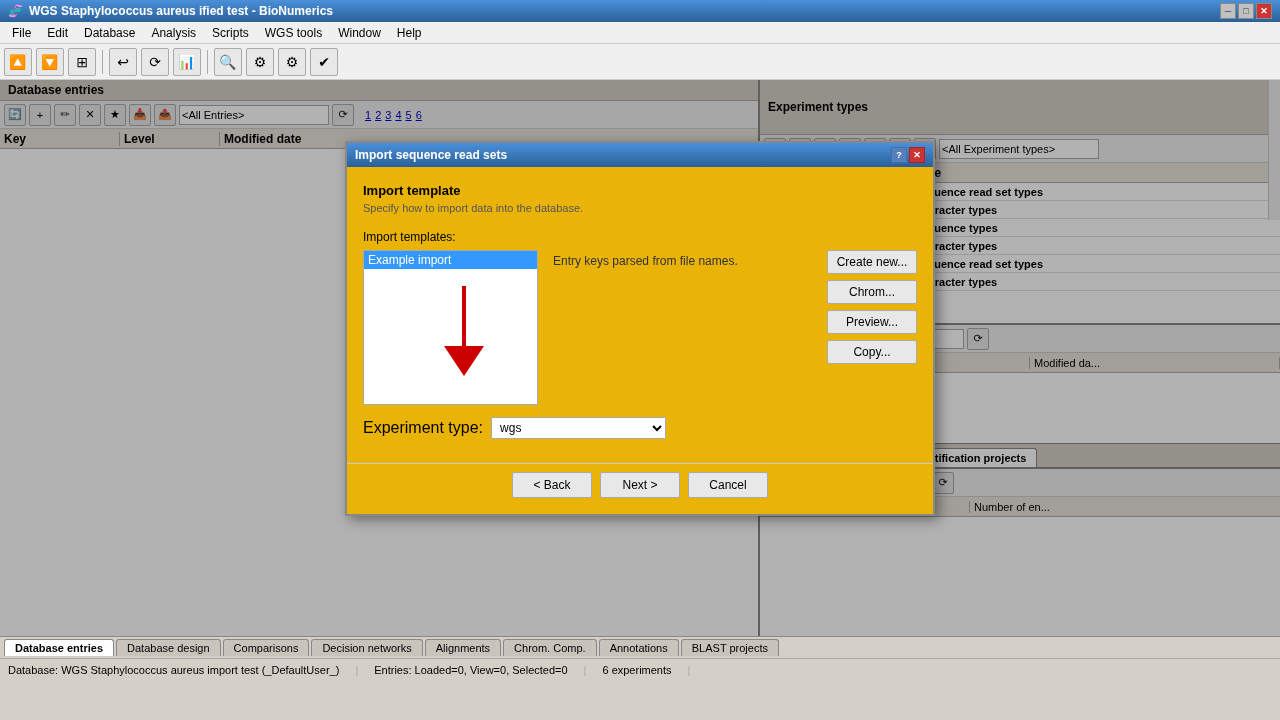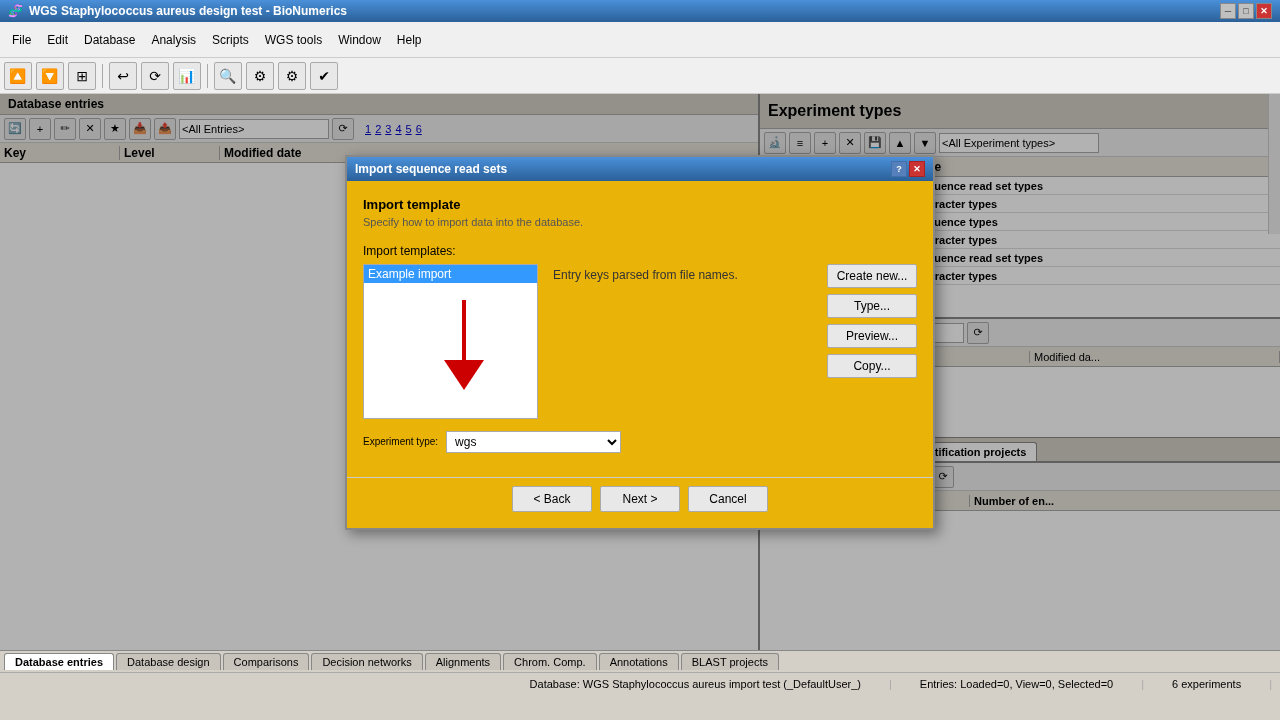--- a/index.html
+++ b/index.html
@@ -23,21 +23,21 @@
       background: #c0c0c0;
       border: 1px solid #888;
       display: flex; align-items: center; justify-content: center;
       font-size: 9px; cursor: pointer;
       color: #333;
     }
 
     
     #menu-bar {
       background: #f0f0f0;
-      height: 36px;
+      height: 22px;
       display: flex;
       align-items: center;
       border-bottom: 1px solid #ccc;
       padding: 0 4px;
     }
     .menu-item {
       padding: 2px 8px;
       cursor: pointer;
       font-size: 12px;
     }
@@ -399,21 +399,21 @@
     ::-webkit-scrollbar { width: 12px; height: 12px; }
     ::-webkit-scrollbar-track { background: #f0f0f0; }
     ::-webkit-scrollbar-thumb { background: #c0c0c0; border: 1px solid #aaa; }
   </style>
 </head>
 <body>
 
 <div id="title-bar">
   <div style="display:flex;align-items:center;gap:6px;">
     <span>🧬</span>
-    <span>WGS Staphylococcus aureus design test - BioNumerics</span>
+    <span>WGS Staphylococcus aureus ified test - BioNumerics</span>
   </div>
   <div id="title-bar-controls">
     <div class="title-btn">─</div>
     <div class="title-btn">□</div>
     <div class="title-btn" style="background:#cc3333;color:white;">✕</div>
   </div>
 </div>
 
 <div id="menu-bar">
   <div class="menu-item">File</div>
@@ -466,21 +466,21 @@
     </div>
     <div id="table-header" style="background:#e8e4dc;display:flex;border-bottom:1px solid #aaa;height:20px;align-items:center;font-size:12px;">
       <div class="col-key">Key</div>
       <div class="col-level">Level</div>
       <div class="col-date">Modified date</div>
     </div>
     <div style="flex:1;background:white;overflow:auto;"></div>
   </div>
 
   <div id="right-panel" style="width:520px;display:flex;flex-direction:column;">
-    <div id="exp-types-header" style="background:#d4d0c8;padding:8px 8px;font-weight:bold;font-size:16px;border-bottom:1px solid #aaa;">Experiment types</div>
+    <div id="exp-types-header" style="background:#d4d0c8;padding:20px 8px;font-weight:bold;font-size:12px;border-bottom:1px solid #aaa;">Experiment types</div>
     <div id="exp-toolbar" style="background:#f0f0f0;height:28px;display:flex;align-items:center;padding:0 4px;border-bottom:1px solid #ccc;gap:3px;">
       <div class="db-toolbar-btn">🔬</div>
       <div class="db-toolbar-btn">≡</div>
       <div class="db-toolbar-btn">+</div>
       <div class="db-toolbar-btn">✕</div>
       <div class="db-toolbar-btn">💾</div>
       <div class="db-toolbar-btn">▲</div>
       <div class="db-toolbar-btn">▼</div>
       <input type="text" value="&lt;All Experiment types&gt;" style="width: 160px; height: 20px; border: 1px solid rgb(170, 170, 170); font-size: 11px; padding: 0px 2px;">
     </div>
@@ -547,21 +547,21 @@
 
     <div style="border-top:2px solid #888;display:flex;flex-direction:column;flex:1;">
       <div style="background:#f0f0f0;height:28px;display:flex;align-items:center;padding:0 4px;border-bottom:1px solid #ccc;gap:3px;">
         <div class="db-toolbar-btn">≡</div>
         <input type="text" value="&lt;All Comparisons&gt;" style="width: 140px; height: 20px; border: 1px solid rgb(170, 170, 170); font-size: 11px; padding: 0px 2px;">
         <div class="db-toolbar-btn">⟳</div>
       </div>
       <div style="background:#e8e4dc;display:flex;border-bottom:1px solid #aaa;height:20px;align-items:center;font-size:11px;">
         <div style="width:110px;padding:0 4px;font-weight:bold;border-right:1px solid #aaa;">ified date</div>
         <div style="width:100px;padding:0 4px;font-weight:bold;border-right:1px solid #aaa;">Level</div>
-        <div style="flex:1;padding:0 4px;font-weight:bold;">Number of en...</div>
+        <div style="flex:1;padding:0 4px;font-weight:normal;">Number of en...</div>
       </div>
       <div style="flex:1;background:white;"></div>
     </div>
   </div>
 
   <div id="modal-overlay">
     <div id="modal" style="margin-top:-60px;">
 
       <div id="modal-titlebar">
         <span>Import sequence read sets</span>
@@ -586,28 +586,28 @@
                 <line x1="40" y1="5" x2="40" y2="70" stroke="#cc0000" stroke-width="4"></line>
                 <polygon points="20,65 40,95 60,65" fill="#cc0000"></polygon>
               </svg>
             </div>
           </div>
 
           <div id="template-desc" style="flex:1;font-size:12px;padding:4px;color:#333;padding-top:24px;">Entry keys parsed from file names.</div>
 
           <div id="template-buttons" style="display:flex;flex-direction:column;gap:6px;justify-content:flex-start;padding-top:20px;">
             <button class="template-action-btn">Create new...</button>
-            <button class="template-action-btn">Type...</button>
+            <button class="template-action-btn">Chrom...</button>
             <button class="template-action-btn">Preview...</button>
             <button class="template-action-btn">Copy...</button>
           </div>
         </div>
 
         <div id="exp-type-row" style="display:flex;align-items:center;gap:8px;margin-bottom:8px;">
-          <label id="exp-type-label" style="font-size:10px;">Experiment type:</label>
+          <label id="exp-type-label" style="font-size:16px;">Experiment type:</label>
           <select id="exp-type-select" style="width:175px;height:22px;border:1px solid #aaa;background:white;font-size:12px;padding:0 4px;">
             <option>wgs</option>
           </select>
         </div>
       </div>
 
       <div id="modal-footer" style="padding:8px 16px 16px;display:flex;justify-content:center;border-top:1px solid #ccc;">
         <button class="footer-btn">&lt; Back</button>
         <button class="footer-btn">Next &gt;</button>
         <button class="footer-btn">Cancel</button>
@@ -621,20 +621,20 @@
   <div class="bottom-tab active">Database entries</div>
   <div class="bottom-tab">Database design</div>
   <div class="bottom-tab">Comparisons</div>
   <div class="bottom-tab">Decision networks</div>
   <div class="bottom-tab">Alignments</div>
   <div class="bottom-tab">Chrom. Comp.</div>
   <div class="bottom-tab">Annotations</div>
   <div class="bottom-tab">BLAST projects</div>
 </div>
 
-<div id="status-bar" style="background:#d4d0c8;height:22px;display:flex;align-items:center;padding:0 8px;font-size:11px;border-top:1px solid #aaa;gap:28px;justify-content:flex-end;">
+<div id="status-bar" style="background:#d4d0c8;height:22px;display:flex;align-items:center;padding:0 8px;font-size:11px;border-top:1px solid #aaa;gap:16px;">
   <span>Database: WGS Staphylococcus aureus import test (_DefaultUser_)</span>
   <span style="color:#aaa;">|</span>
   <span>Entries: Loaded=0, View=0, Selected=0</span>
   <span style="color:#aaa;">|</span>
   <span>6 experiments</span>
   <span style="color:#aaa;">|</span>
 </div>
 
 </body></html>

